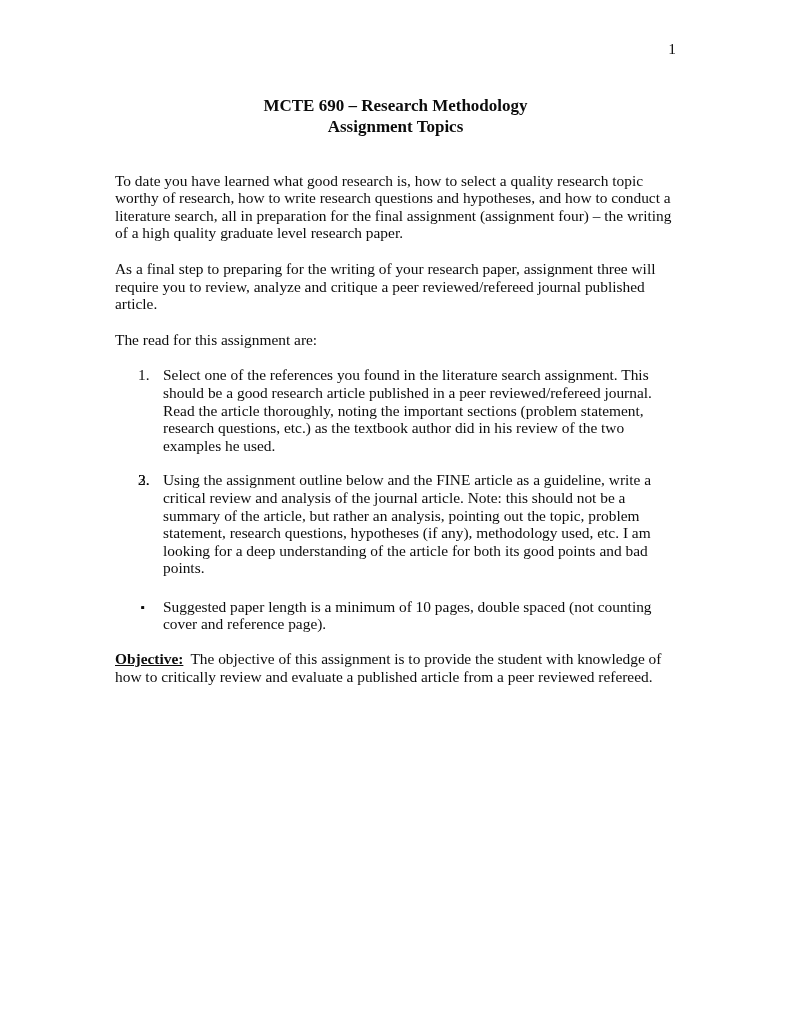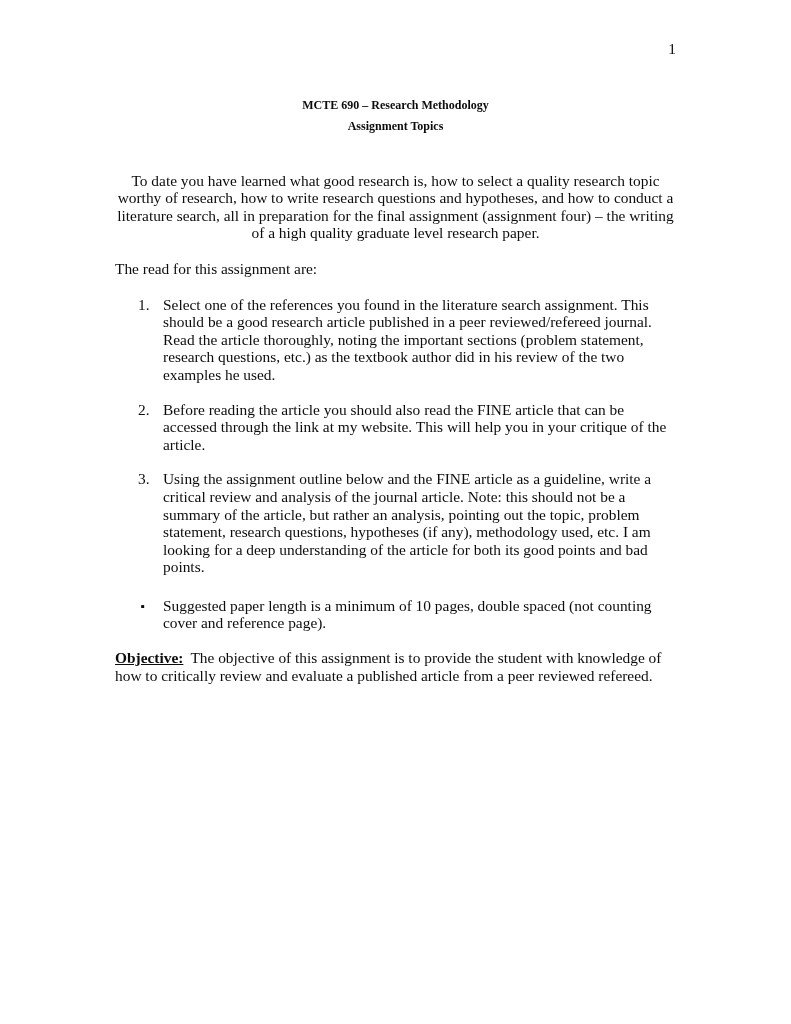--- a/index.html
+++ b/index.html
@@ -29,29 +29,28 @@
   }
   .page-number {
     text-align: right;
     font-size: 15.4px;
     line-height: 17.6px;
   }
   .doc-title {
     margin-top: 37px;
     text-align: center;
     font-weight: bold;
-    font-size: 12px;
+    font-size: 17px;
     line-height: 21px;
   }
   .para {
     margin-top: 18px;
   }
   .para-first {
     margin-top: 35px;
-    text-align: center;
   }
   .list-block {
     margin-top: 0;
   }
   .list-item {
     position: relative;
     padding-left: 48px;
     margin-top: 17px;
   }
   .list-item.first {
@@ -95,31 +94,31 @@
 
     <div class="page-number">1</div>
 
     <div class="doc-title">
       <div>MCTE 690 – Research Methodology</div>
       <div>Assignment Topics</div>
     </div>
 
     <div class="para para-first">To date you have learned what good research is, how to select a quality research topic worthy of research, how to write research questions and hypotheses, and how to conduct a literature search, all in preparation for the final assignment (assignment four) – the writing of a high quality graduate level research paper.</div>
 
+    <div class="para">As a final step to preparing for the writing of your research paper, assignment three will require you to review, analyze and critique a peer reviewed/refereed journal published article.</div>
 
     <div class="para">The read for this assignment are:</div>
 
     <div class="list-block">
       <div class="list-item first">
         <span class="num-marker">1.</span>
         <span>Select one of the references you found in the literature search assignment. This should be a good research article published in a peer reviewed/refereed journal. Read the article thoroughly, noting the important sections (problem statement, research questions, etc.) as the textbook author did in his review of the two examples he used.</span>
       </div>
       <div class="list-item">
         <span class="num-marker">2.</span>
-        <span>Before reading the article you should also read the FINE article that can be accessed through the link at my website. This will help you in your critique of the article.</span>
       </div>
       <div class="list-item">
         <span class="num-marker">3.</span>
         <span>Using the assignment outline below and the FINE article as a guideline, write a critical review and analysis of the journal article. Note: this should not be a summary of the article, but rather an analysis, pointing out the topic, problem statement, research questions, hypotheses (if any), methodology used, etc. I am looking for a deep understanding of the article for both its good points and bad points.</span>
       </div>
     </div>
 
     <div class="list-block">
       <div class="bullet-item">
         <span class="bullet-marker">▪</span>

